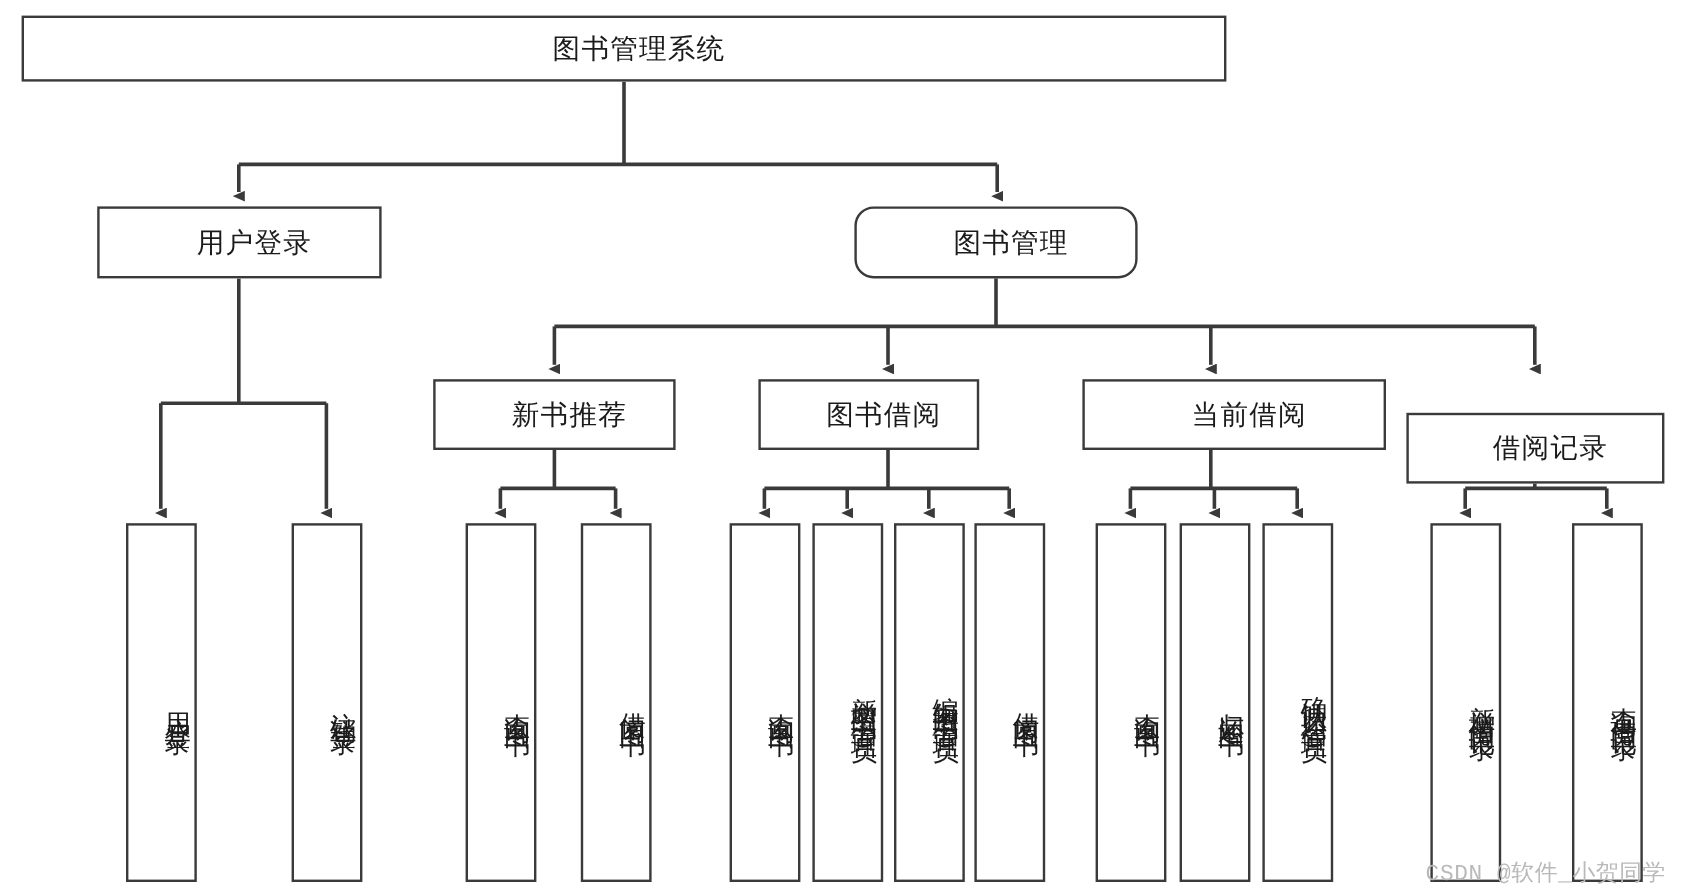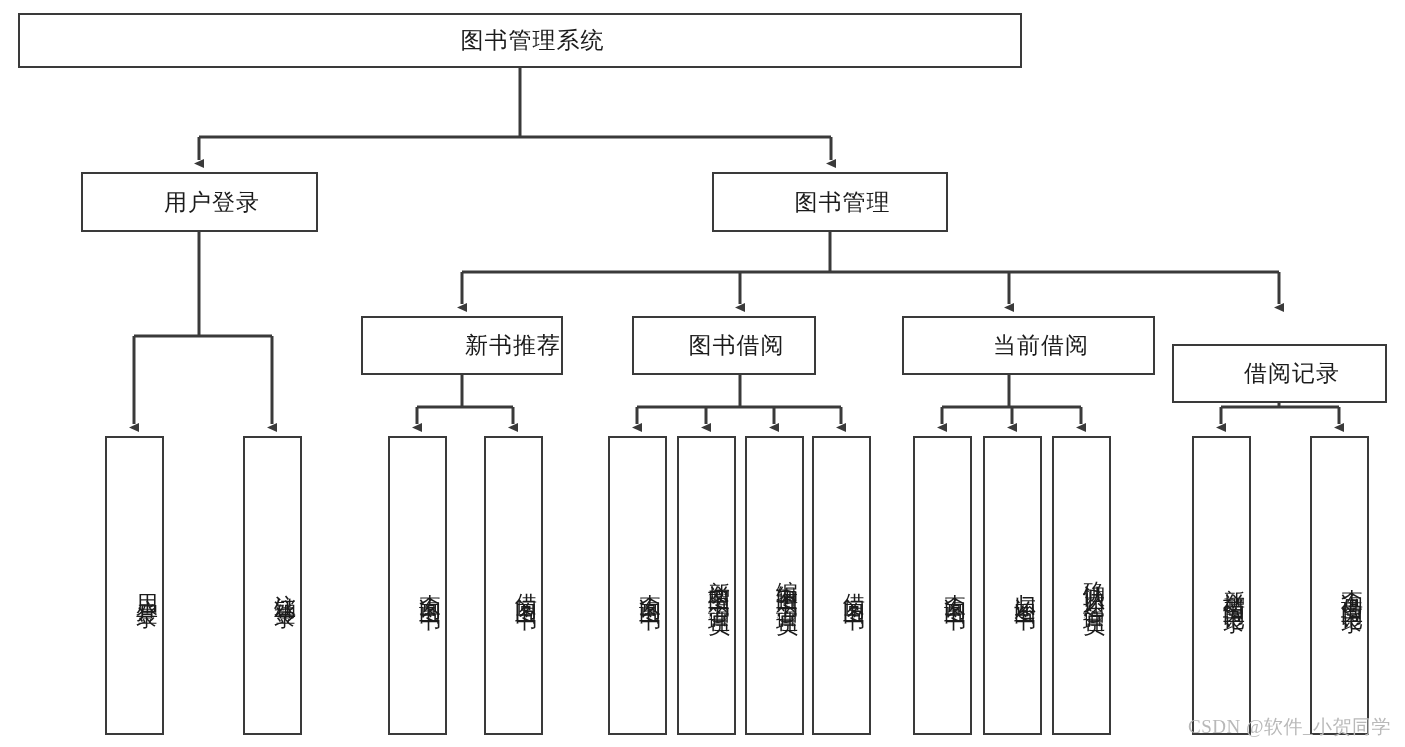--- a/index.html
+++ b/index.html
@@ -56,21 +56,21 @@
     display: block;
   }
   #watermark {
     position: absolute;
     left: 1188px;
     top: 714px;
     font-size: 19px;
     color: #b9b9b9;
     white-space: nowrap;
     letter-spacing: 0.5px;
-    font-family: Liberation Serif, serif;
+    font-family: Liberation Mono, monospace;
   }
 </style>
 </head>
 <body>
 
 <div id="canvas">
 
   <svg class="connectors" viewBox="0 0 1405 747" xmlns="http://www.w3.org/2000/svg">
     <defs>
       <marker id="arrowhead" markerWidth="9" markerHeight="10" refX="1" refY="5" orient="auto" markerUnits="userSpaceOnUse">
@@ -122,25 +122,25 @@
     </g>
   </svg>
 
   <div class="node h-node" style="left:18px; top:13px; width:1004px; height:55px;">
     <span class="h-label">图书管理系统</span>
   </div>
 
   <div class="node h-node" style="left:81px; top:172px; width:237px; height:60px;">
     <span class="h-label">用户登录</span>
   </div>
-  <div class="node h-node" style="left:712px; top:172px; width:236px; height:60px;">
+  <div class="node h-node" style="left:712px; top:172px; width:236px; height:60px;border-radius:16px;">
     <span class="h-label">图书管理</span>
   </div>
 
-  <div class="node h-node" style="left:361px; top:316px; width:202px; height:59px;justify-content:flex-end;">
+  <div class="node h-node" style="left:361px; top:316px; width:202px; height:59px;">
     <span class="h-label">新书推荐</span>
   </div>
   <div class="node h-node" style="left:632px; top:316px; width:184px; height:59px;">
     <span class="h-label">图书借阅</span>
   </div>
   <div class="node h-node" style="left:902px; top:316px; width:253px; height:59px;">
     <span class="h-label">当前借阅</span>
   </div>
   <div class="node h-node" style="left:1172px; top:316px; width:215px; height:59px;margin-top:28px;">
     <span class="h-label">借阅记录</span>

